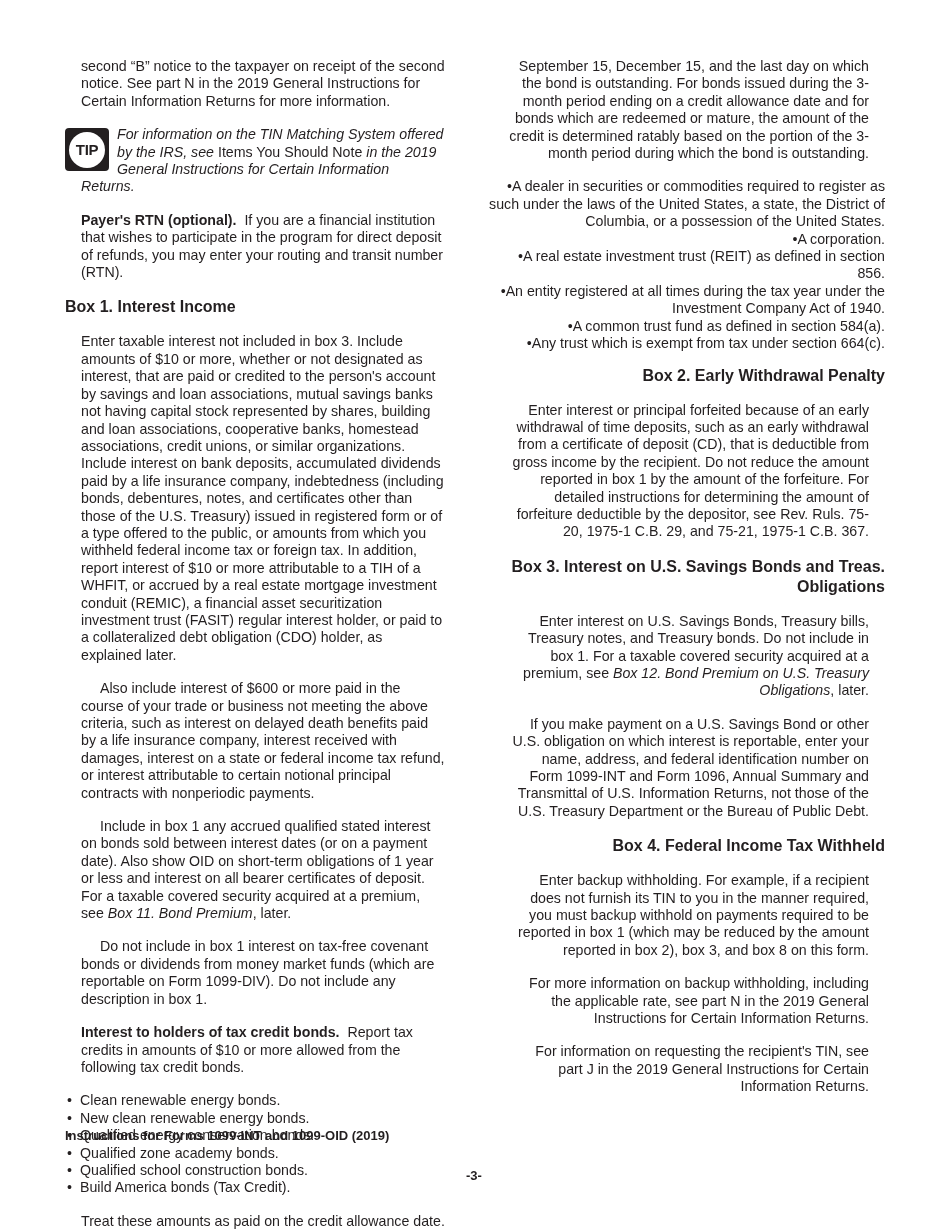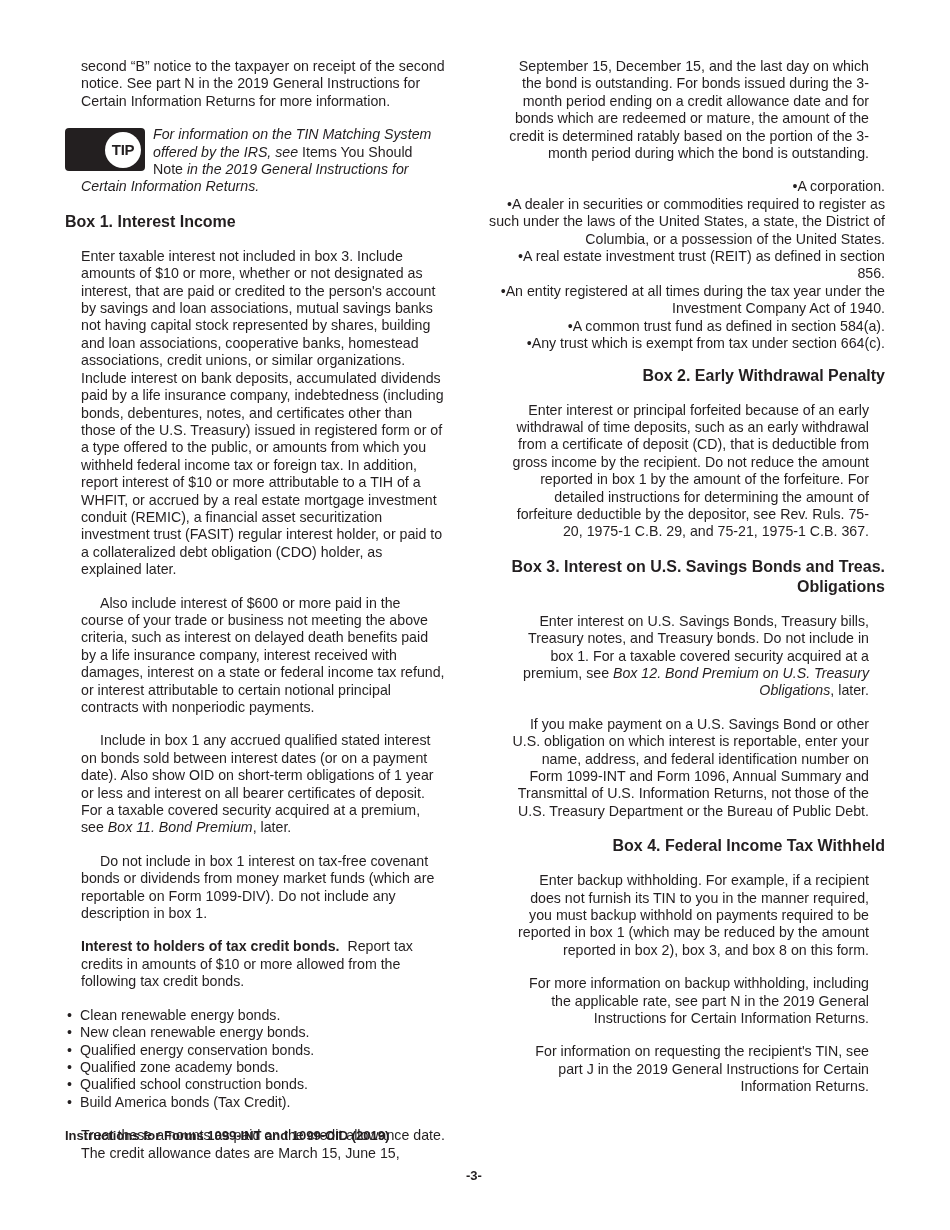--- a/index.html
+++ b/index.html
@@ -9,21 +9,21 @@
   .col.left { left: 65px; }
   .col.right { left: 489px; text-align: right; }
   p { margin: 16px; }
   .gap { margin-top: 9px; }
   .indent { text-indent: 19px; }
   .b { font-weight: bold; }
   .i { font-style: italic; }
   h2 { font-size: 16px; line-height: 20px; font-weight: bold; margin: 13px 0 2px 0; }
   .tip { position: relative; margin-top: 8px; min-height: 52px; }
   .tip-icon { float: left; width: 44px; height: 43px; background: #231f20; border-radius: 4px;
-              margin: 2px 8px 0 0; display: flex; align-items: center; justify-content: center; padding-left: 36px; }
+              margin: 2px 8px 0 0; display: flex; align-items: center; justify-content: center; }
   .tip-circle { width: 36px; height: 36px; border-radius: 50%; background: #ffffff; display: flex;
                 align-items: center; justify-content: center; }
   .tip-label { font-weight: bold; font-size: 15px; color: #231f20; letter-spacing: -0.3px; }
   ul.bullets { list-style: none; margin: 0; padding: 0; }
   ul.bullets li { position: relative; padding-left: 0; }
   ul.bullets li .dot { display: inline-block; width: 15px; }
   ul.hang li { padding-left: 15px; }
   ul.hang li .dot { position: absolute; left: 2px; top: 0; }
   .footer { position: absolute; top: 1112px; left: 65px; font-size: 13px; font-weight: bold; margin-top: 16px; }
   .pagenum { position: absolute; top: 1168px; left: 466px; font-size: 13px; font-weight: bold; }
@@ -36,20 +36,21 @@
 
   <div class="tip">
     <div class="tip-icon">
       <div class="tip-circle">
         <span class="tip-label">TIP</span>
       </div>
     </div>
     <p><span class="i">For information on the TIN Matching System offered by the IRS, see </span><span>Items You Should Note</span><span class="i"> in the 2019 General Instructions for Certain Information Returns.</span></p>
   </div>
 
+  <p class="gap" style="margin-top:14px;"><span class="b">Payer's RTN (optional).</span>&nbsp; <span>If you are a financial institution that wishes to participate in the program for direct deposit of refunds, you may enter your routing and transit number (RTN).</span></p>
 
   <h2>Box 1. Interest Income</h2>
   <p>Enter taxable interest not included in box 3. Include amounts of $10 or more, whether or not designated as interest, that are paid or credited to the person's account by savings and loan associations, mutual savings banks not having capital stock represented by shares, building and loan associations, cooperative banks, homestead associations, credit unions, or similar organizations. Include interest on bank deposits, accumulated dividends paid by a life insurance company, indebtedness (including bonds, debentures, notes, and certificates other than those of the U.S. Treasury) issued in registered form or of a type offered to the public, or amounts from which you withheld federal income tax or foreign tax. In addition, report interest of $10 or more attributable to a TIH of a WHFIT, or accrued by a real estate mortgage investment conduit (REMIC), a financial asset securitization investment trust (FASIT) regular interest holder, or paid to a collateralized debt obligation (CDO) holder, as explained later.</p>
   <p class="gap indent" style="margin-top:11px;">Also include interest of $600 or more paid in the course of your trade or business not meeting the above criteria, such as interest on delayed death benefits paid by a life insurance company, interest received with damages, interest on a state or federal income tax refund, or interest attributable to certain notional principal contracts with nonperiodic payments.</p>
   <p class="gap indent" style="margin-top:11px;"><span>Include in box 1 any accrued qualified stated interest on bonds sold between interest dates (or on a payment date). Also show OID on short-term obligations of 1 year or less and interest on all bearer certificates of deposit. For a taxable covered security acquired at a premium, see </span><span class="i">Box 11. Bond Premium</span><span>, later.</span></p>
   <p class="gap indent" style="margin-top:11px;">Do not include in box 1 interest on tax-free covenant bonds or dividends from money market funds (which are reportable on Form 1099-DIV). Do not include any description in box 1.</p>
 
   <p class="gap" style="margin-top:10px;"><span class="b">Interest to holders of tax credit bonds.</span>&nbsp; <span>Report tax credits in amounts of $10 or more allowed from the following tax credit bonds.</span></p>
   <ul class="bullets hang">
     <li><span class="dot">•</span><span>Clean renewable energy bonds.</span></li>
@@ -58,22 +59,22 @@
     <li><span class="dot">•</span><span>Qualified zone academy bonds.</span></li>
     <li><span class="dot">•</span><span>Qualified school construction bonds.</span></li>
     <li><span class="dot">•</span><span>Build America bonds (Tax Credit).</span></li>
   </ul>
   <p>Treat these amounts as paid on the credit allowance date. The credit allowance dates are March 15, June 15,</p>
 </div>
 
 <div class="col right">
   <p>September 15, December 15, and the last day on which the bond is outstanding. For bonds issued during the 3-month period ending on a credit allowance date and for bonds which are redeemed or mature, the amount of the credit is determined ratably based on the portion of the 3-month period during which the bond is outstanding.</p>
   <ul class="bullets">
+    <li><span class="dot">•</span><span>A dealer in securities or commodities required to register as such under the laws of the United States, a state, the District of Columbia, or a possession of the United States.</span></li>
     <li><span class="dot">•</span><span>A corporation.</span></li>
-    <li><span class="dot">•</span><span>A dealer in securities or commodities required to register as such under the laws of the United States, a state, the District of Columbia, or a possession of the United States.</span></li>
     <li><span class="dot">•</span><span>A real estate investment trust (REIT) as defined in section 856.</span></li>
     <li><span class="dot">•</span><span>An entity registered at all times during the tax year under the Investment Company Act of 1940.</span></li>
     <li><span class="dot">•</span><span>A common trust fund as defined in section 584(a).</span></li>
     <li><span class="dot">•</span><span>Any trust which is exempt from tax under section 664(c).</span></li>
   </ul>
 
   <h2>Box 2. Early Withdrawal Penalty</h2>
   <p>Enter interest or principal forfeited because of an early withdrawal of time deposits, such as an early withdrawal from a certificate of deposit (CD), that is deductible from gross income by the recipient. Do not reduce the amount reported in box 1 by the amount of the forfeiture. For detailed instructions for determining the amount of forfeiture deductible by the depositor, see Rev. Ruls. 75-20, 1975-1 C.B. 29, and 75-21, 1975-1 C.B. 367.</p>
 
   <h2>Box 3. Interest on U.S. Savings Bonds and Treas. Obligations</h2>

